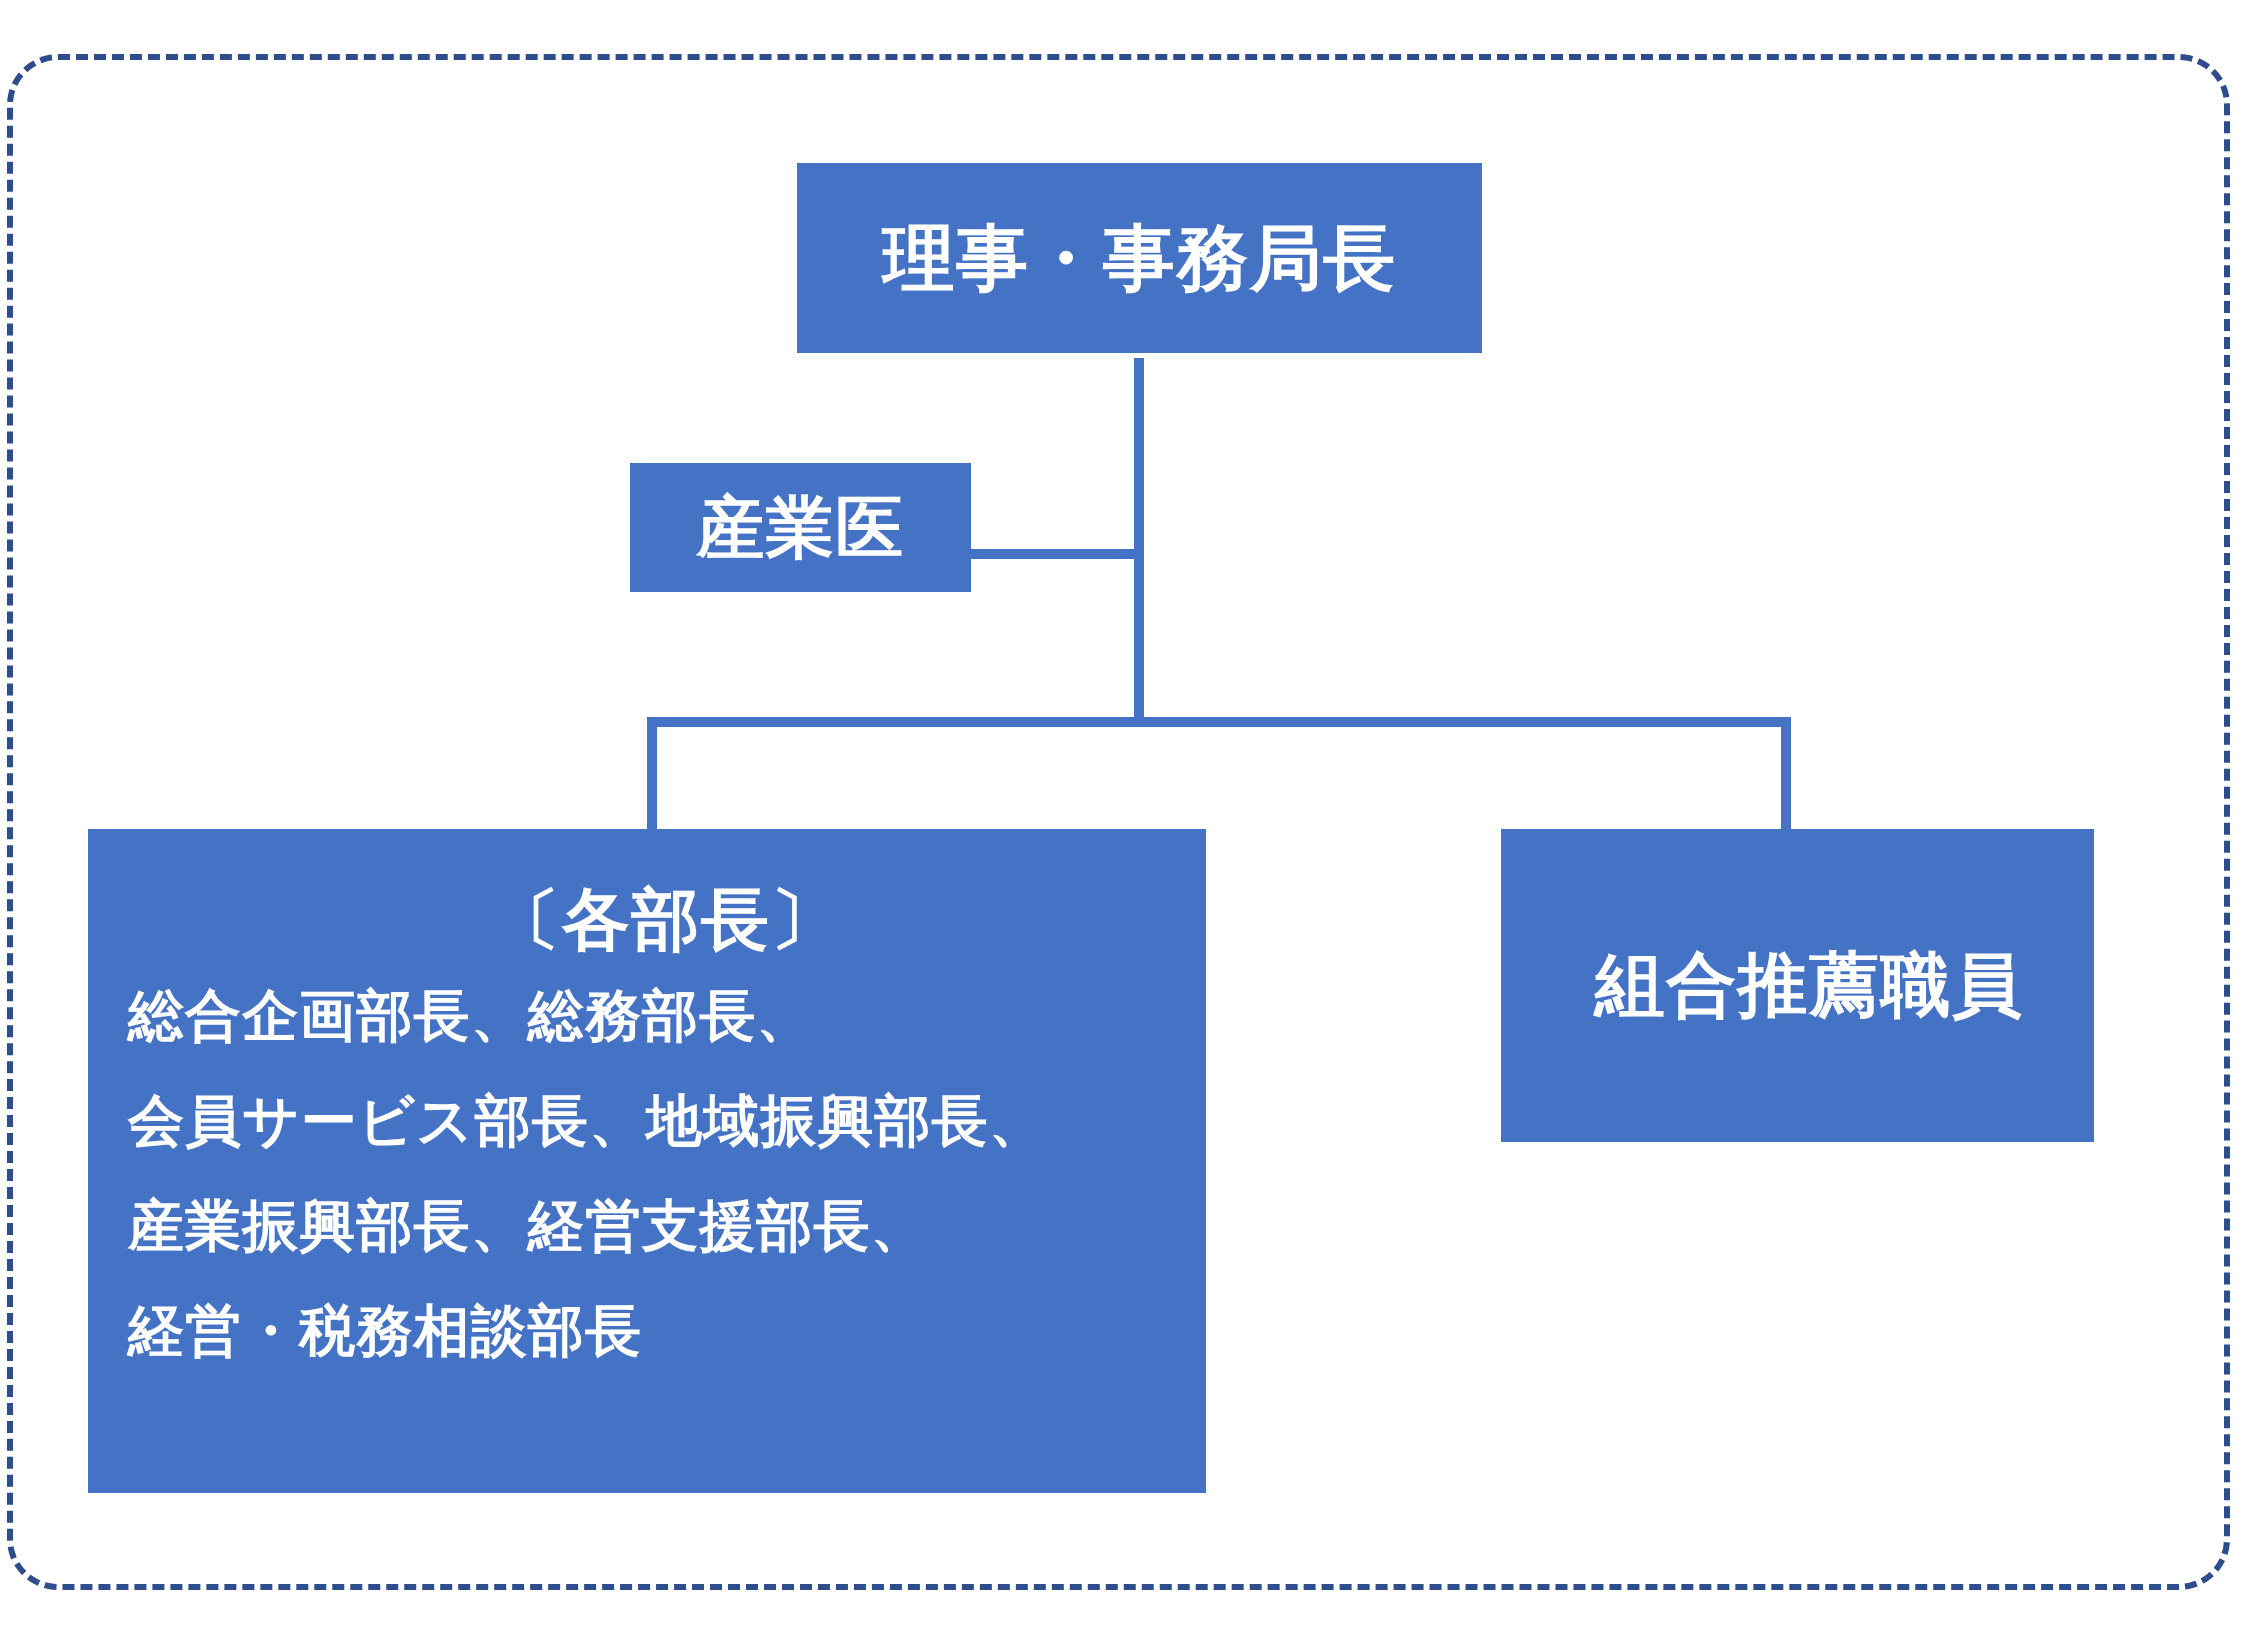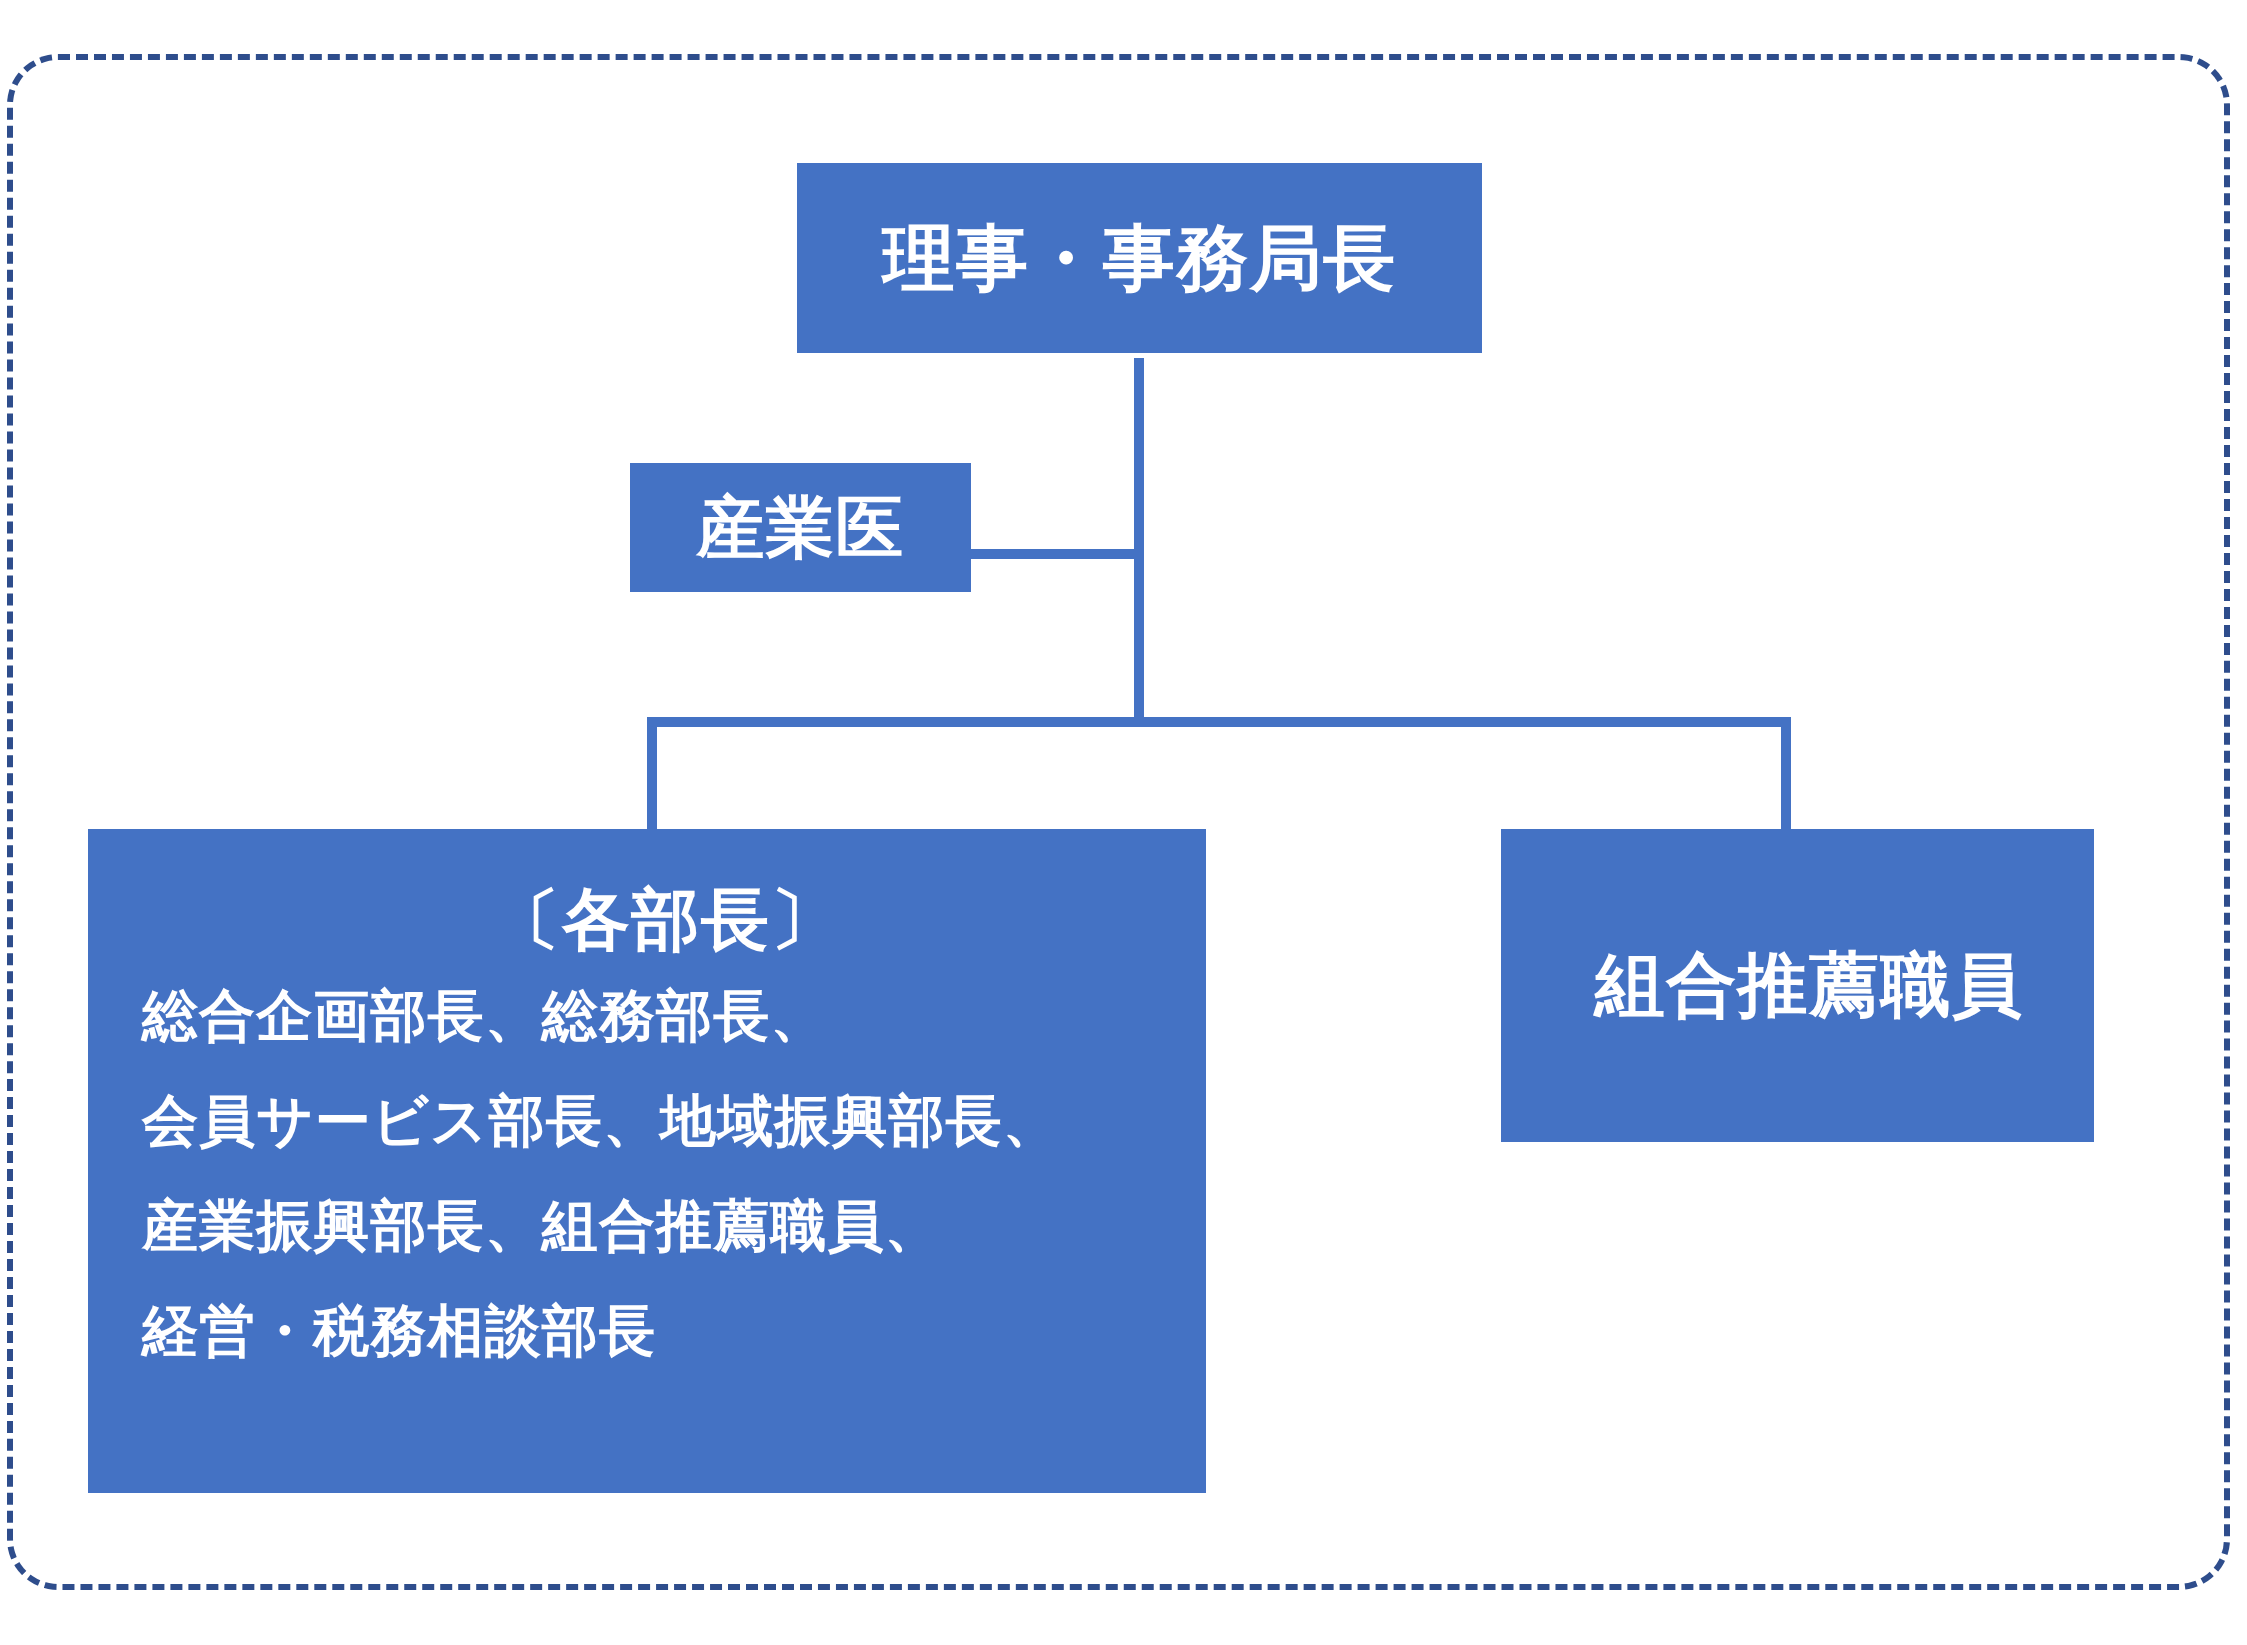--- a/index.html
+++ b/index.html
@@ -84,21 +84,21 @@
     font-size: 68px;
     font-weight: 700;
     padding-left: 38px;
     box-sizing: border-box;
     margin: 16px 16px 26px 0;
     letter-spacing: 0.02em;
   }
 
   #node-dept-heads .lines {
     width: 100%;
-    padding-left: 54px;
+    padding-left: 40px;
     box-sizing: border-box;
   }
 
   #node-dept-heads .line {
     font-size: 56px;
     font-weight: 700;
     line-height: 1.0;
     margin-bottom: 49px;
     letter-spacing: 0.02em;
     white-space: nowrap;
@@ -182,21 +182,21 @@
 
   <div class="node" id="node-physician">
     <span>産業医</span>
   </div>
 
   <div class="node" id="node-dept-heads">
     <div class="heading">〔各部長〕</div>
     <div class="lines">
       <div class="line">総合企画部長、総務部長、</div>
       <div class="line">会員サービス部長、地域振興部長、</div>
-      <div class="line">産業振興部長、組合推薦職員、</div>
+      <div class="line">産業振興部長、経営支援部長、</div>
       <div class="line">経営・税務相談部長</div>
     </div>
   </div>
 
   <div class="node" id="node-union-staff">
     <span>組合推薦職員</span>
   </div>
 
 </div>
 

